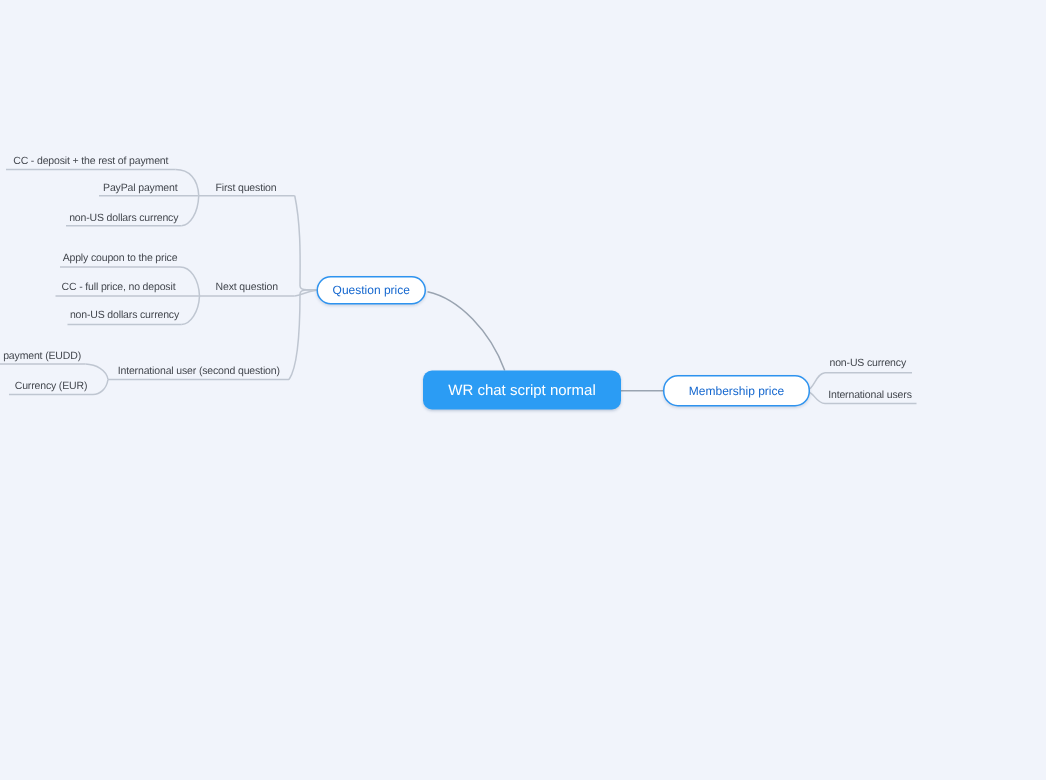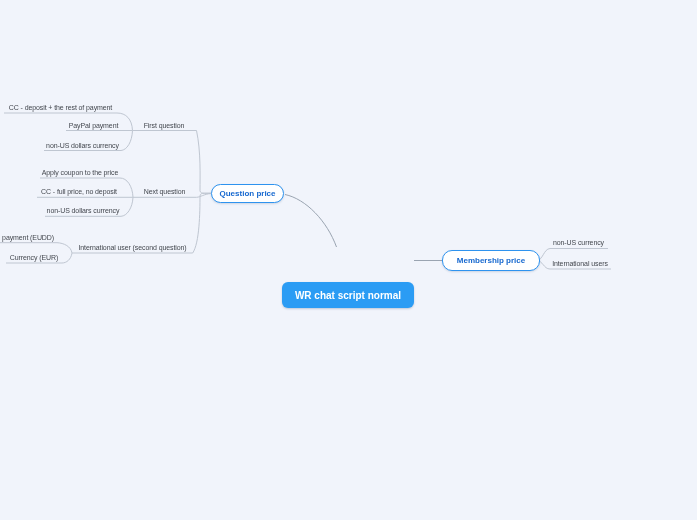--- a/index.html
+++ b/index.html
@@ -24,21 +24,21 @@
     text-align: center;
     white-space: nowrap;
     letter-spacing: -0.1px;
   }
   .lbl.right { text-align: right; padding-right: 3px; }
 
   .node-box {
     position: absolute;
     display: flex; align-items: center; justify-content: center;
     white-space: nowrap;
-    font-weight: bold;
+    font-weight: normal;
   }
   .node-root {
     background: #2b9cf4;
     color: #ffffff;
     font-size: 10px;
     border-radius: 6px;
     box-shadow: 0 1px 2px rgba(40,70,120,0.25);
   }
   .node-outline {
     background: #ffffff;
@@ -99,17 +99,17 @@
 
   <div class="lbl right" style="left:-33px; top:232.5px; width:90px;">d payment (EUDD)</div>
   <div class="lbl" style="left:6px;   top:252.5px; width:56px;">Currency (EUR)</div>
   <div class="lbl" style="left:72px;  top:242.5px; width:121px;">International user (second question)</div>
 
   <div class="lbl" style="left:549px; top:238px;   width:59px;">non-US currency</div>
   <div class="lbl" style="left:549px; top:258.5px; width:62px;">International users</div>
 
   <div class="node-box node-outline" style="left:211px; top:184px; width:73px; height:19px;">Question price</div>
 
-  <div class="node-box node-root" style="left:282px; top:247px; width:132px; height:26px;margin-top:35px;">WR chat script normal</div>
+  <div class="node-box node-root" style="left:282px; top:247px; width:132px; height:26px;">WR chat script normal</div>
 
   <div class="node-box node-outline" style="left:442px; top:250px; width:98px; height:21px;">Membership price</div>
 
 </div>
 
 </body></html>

